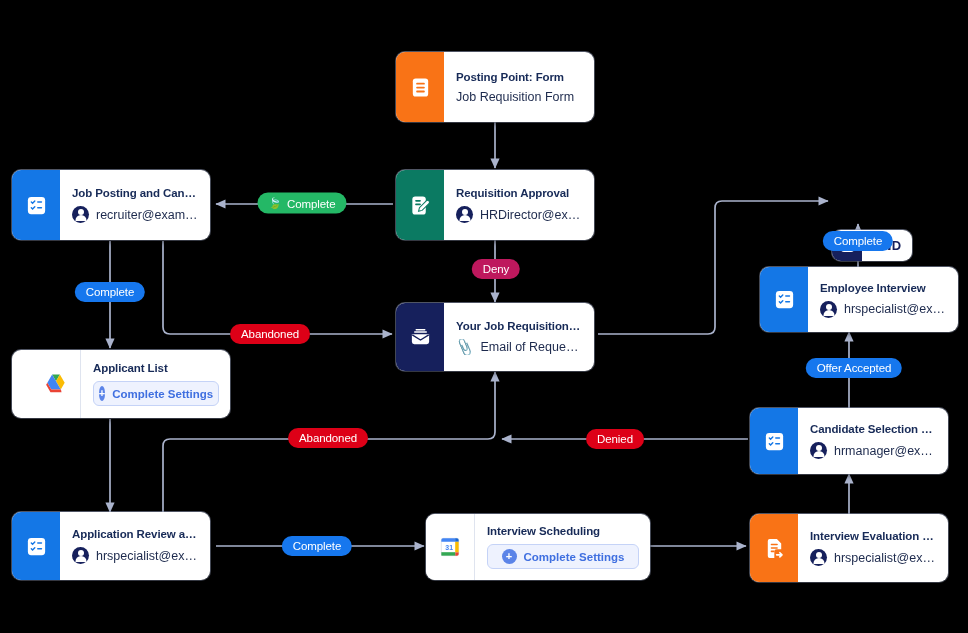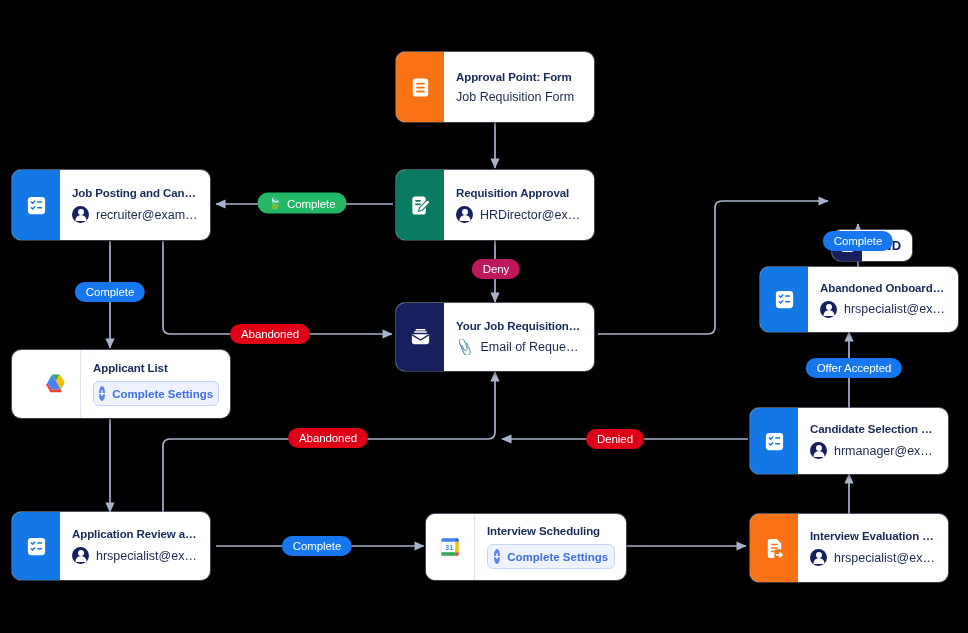--- a/index.html
+++ b/index.html
@@ -110,21 +110,21 @@
   <div class="node" style="left:396px;top:52px;width:198px;height:70px;">
     <div class="ico orange">
       <svg viewBox="0 0 24 24" fill="#fff">
           <rect x="4" y="2.5" width="16" height="19" rx="3"></rect>
       <rect x="7.5" y="7" width="9" height="1.9" rx=".9" fill="#f97316"></rect>
       <rect x="7.5" y="11.1" width="9" height="1.9" rx=".9" fill="#f97316"></rect>
       <rect x="7.5" y="15.2" width="9" height="1.9" rx=".9" fill="#f97316"></rect>
         </svg>
     </div>
     <div class="body">
-      <div class="ttl">Approval Point: Form</div>
+      <div class="ttl">Posting Point: Form</div>
       <div class="sub">
         <span class="txt">Job Requisition Form</span>
       </div>
     </div>
   </div>
 
   <div class="node" style="left:396px;top:170px;width:198px;height:70px;">
     <div class="ico green">
       <svg viewBox="0 0 24 24" fill="#fff">
           <rect x="3.5" y="2.5" width="14" height="19" rx="3"></rect>
@@ -209,21 +209,21 @@
     </div>
     <div class="body">
       <div class="ttl">Application Review and Shor...</div>
       <div class="sub">
         <span class="avatar"></span>
         <span class="txt">hrspecialist@example....</span>
       </div>
     </div>
   </div>
 
-  <div class="node" style="left:426px;top:514px;width:200px;height:66px;">
+  <div class="node" style="left:426px;top:514px;width:224px;height:66px;">
     <div class="ico white">
       <svg viewBox="0 0 24 24">
         <rect x="4" y="4" width="16" height="16" rx="1.6" fill="#fff" stroke="#dadce0" stroke-width=".7"></rect>
         <path d="M4 5.6A1.6 1.6 0 0 1 5.6 4H17v3.2H4z" fill="#4285f4"></path>
         <path d="M16.8 4H18.4A1.6 1.6 0 0 1 20 5.6V7.2h-3.2z" fill="#1967d2"></path>
         <path d="M16.8 16.8H20v1.6A1.6 1.6 0 0 1 18.4 20h-1.6z" fill="#ea4335"></path>
         <rect x="16.8" y="7.2" width="3.2" height="9.6" fill="#fbbc04"></rect>
         <rect x="4" y="16.8" width="12.8" height="3.2" fill="#34a853"></rect>
         <rect x="7.2" y="8.6" width="8" height="7.2" fill="#fff"></rect>
         <text x="11.2" y="14.6" font-family="Liberation Sans, sans-serif" font-size="6.4" font-weight="bold" fill="#4285f4" text-anchor="middle">31</text>
@@ -280,21 +280,21 @@
     <div class="ico blue">
       <svg viewBox="0 0 24 24" fill="#fff">
           <rect x="3" y="3" width="18" height="18" rx="3.5"></rect>
       <path d="M6.6 8.3l1.3 1.3 2.3-2.4" stroke="#1477e6" stroke-width="1.5" fill="none" stroke-linecap="round"></path>
       <path d="M6.6 14.3l1.3 1.3 2.3-2.4" stroke="#1477e6" stroke-width="1.5" fill="none" stroke-linecap="round"></path>
       <rect x="12.6" y="7.5" width="5.3" height="1.5" rx=".7" fill="#1477e6"></rect>
       <rect x="12.6" y="13.5" width="5.3" height="1.5" rx=".7" fill="#1477e6"></rect>
         </svg>
     </div>
     <div class="body">
-      <div class="ttl">Abandoned Onboarding</div>
+      <div class="ttl">Employee Interview</div>
       <div class="sub">
         <span class="avatar"></span>
         <span class="txt">hrspecialist@example....</span>
       </div>
     </div>
   </div>
 
   <div class="endnode" style="left:832px;top:186px;height:31px;">
     <div class="sq">
         <i></i>

